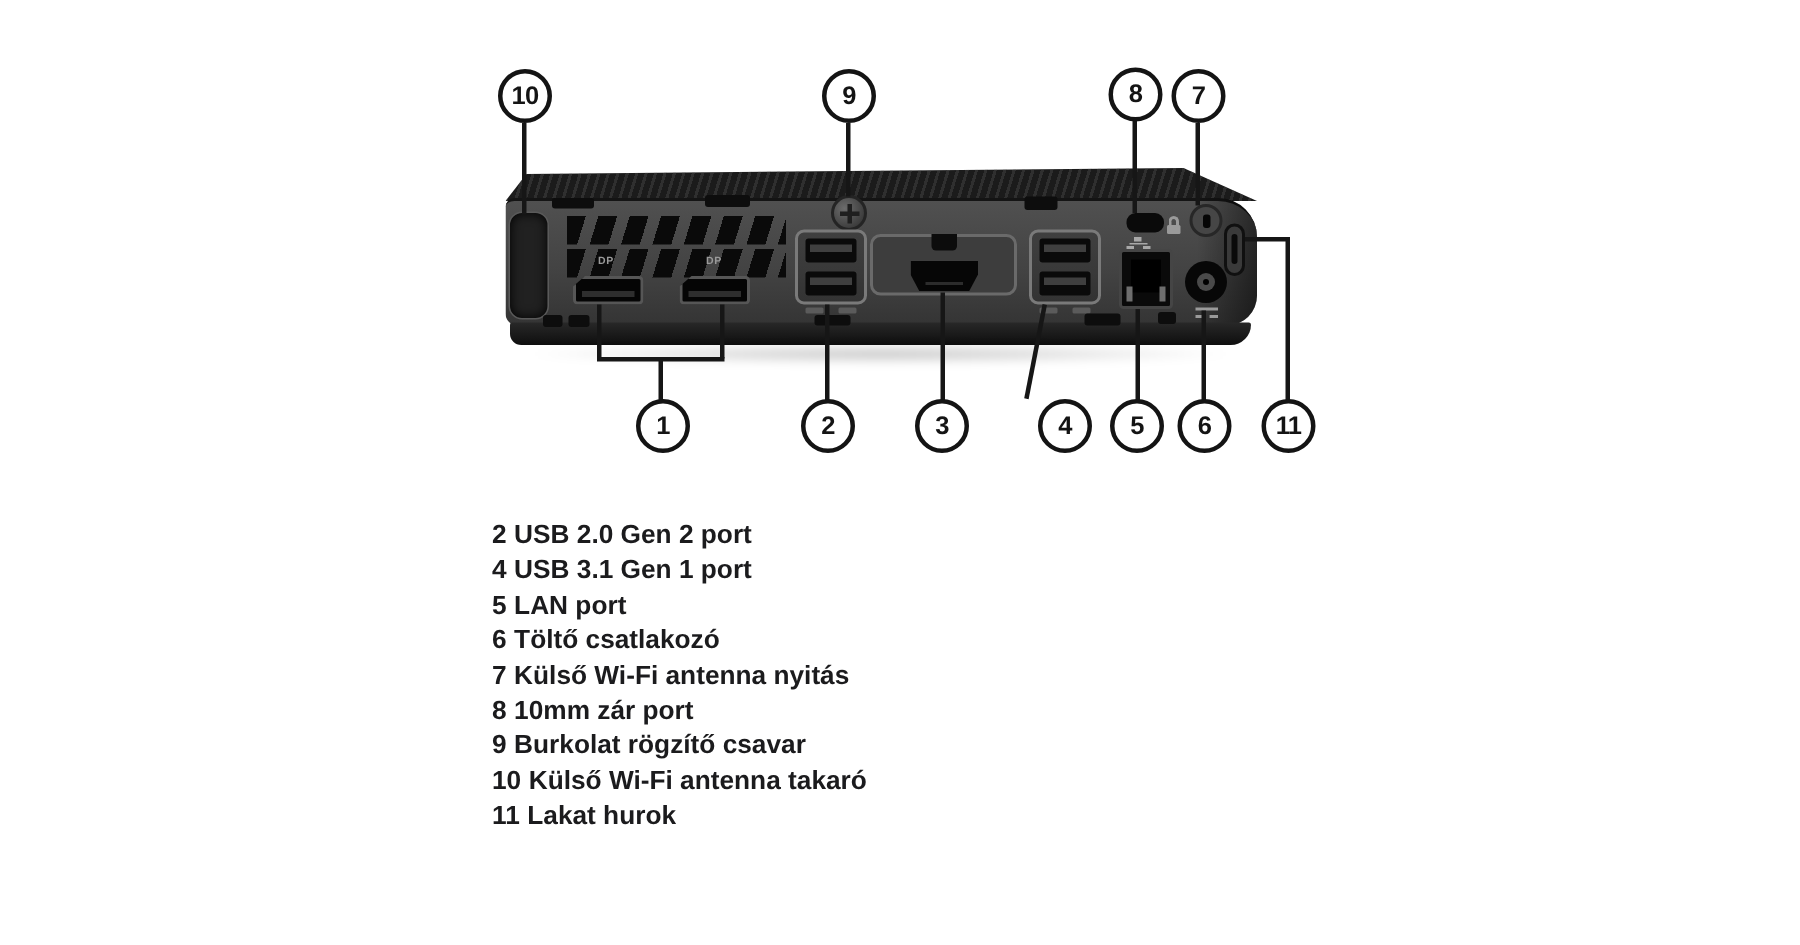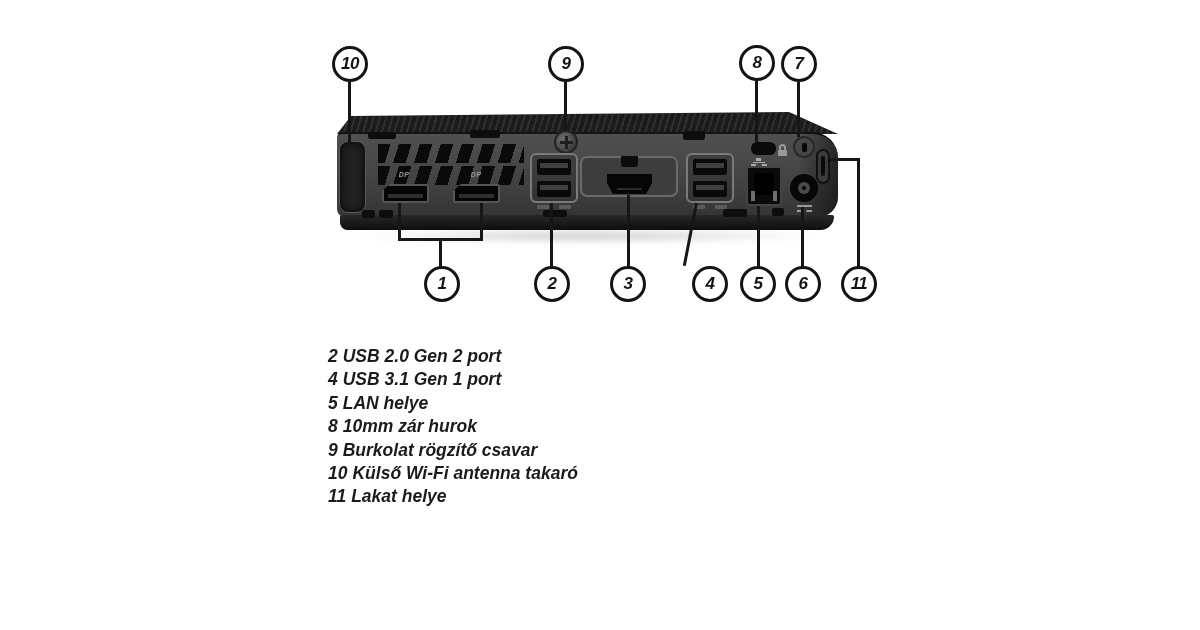--- a/index.html
+++ b/index.html
@@ -1,17 +1,17 @@
 <!DOCTYPE html>
 <html><head>
 <meta charset="utf-8">
 <style>
   * { margin:0; padding:0; box-sizing:border-box; }
   html,body { width:1200px; height:630px; background:#ffffff; font-family:"Liberation Sans", sans-serif; }
-  .scene { position:relative; width:1200px; height:630px; background:#ffffff; overflow:hidden;font-style:italic; }
+  .scene { position:relative; width:1200px; height:630px; background:#ffffff; overflow:hidden; }
   .abs { position:absolute; }
 
   
   #top-face { left:337px; top:111px; width:501px; height:23px;
     background:#1b1b1b;
     background-image:repeating-linear-gradient(107deg, rgba(85,85,85,.35) 0 2px, transparent 2px 6px);
     clip-path:polygon(14px 5px, 452px 1px, 501px 23px, 0 23px); }
   #front-face { left:337px; top:132px; width:501px; height:85px;
     background:linear-gradient(180deg,#505050 0%,#434343 55%,#343434 100%);
     border-top:2px solid #141414;
@@ -264,20 +264,22 @@
   <div class="abs co" id="co2">2</div>
   <div class="abs co" id="co3">3</div>
   <div class="abs co" id="co4">4</div>
   <div class="abs co" id="co5">5</div>
   <div class="abs co" id="co6">6</div>
   <div class="abs co" id="co11">11</div>
 
   <div class="abs" id="legend">
     <div class="lg-line"><span class="lg-num">2</span><span>USB 2.0 Gen 2 port</span></div>
     <div class="lg-line"><span class="lg-num">4</span><span>USB 3.1 Gen 1 port</span></div>
-    <div class="lg-line"><span class="lg-num">5</span><span>LAN helye</span></div>
-    <div class="lg-line"><span class="lg-num">8</span><span>10mm zár hurok</span></div>
+    <div class="lg-line"><span class="lg-num">5</span><span>LAN port</span></div>
+    <div class="lg-line"><span class="lg-num">6</span><span>Töltő csatlakozó</span></div>
+    <div class="lg-line"><span class="lg-num">7</span><span>Külső Wi-Fi antenna nyitás</span></div>
+    <div class="lg-line"><span class="lg-num">8</span><span>10mm zár port</span></div>
     <div class="lg-line"><span class="lg-num">9</span><span>Burkolat rögzítő csavar</span></div>
     <div class="lg-line"><span class="lg-num">10</span><span>Külső Wi-Fi antenna takaró</span></div>
-    <div class="lg-line"><span class="lg-num">11</span><span>Lakat helye</span></div>
+    <div class="lg-line"><span class="lg-num">11</span><span>Lakat hurok</span></div>
   </div>
 
 </div>
 
 </body></html>

